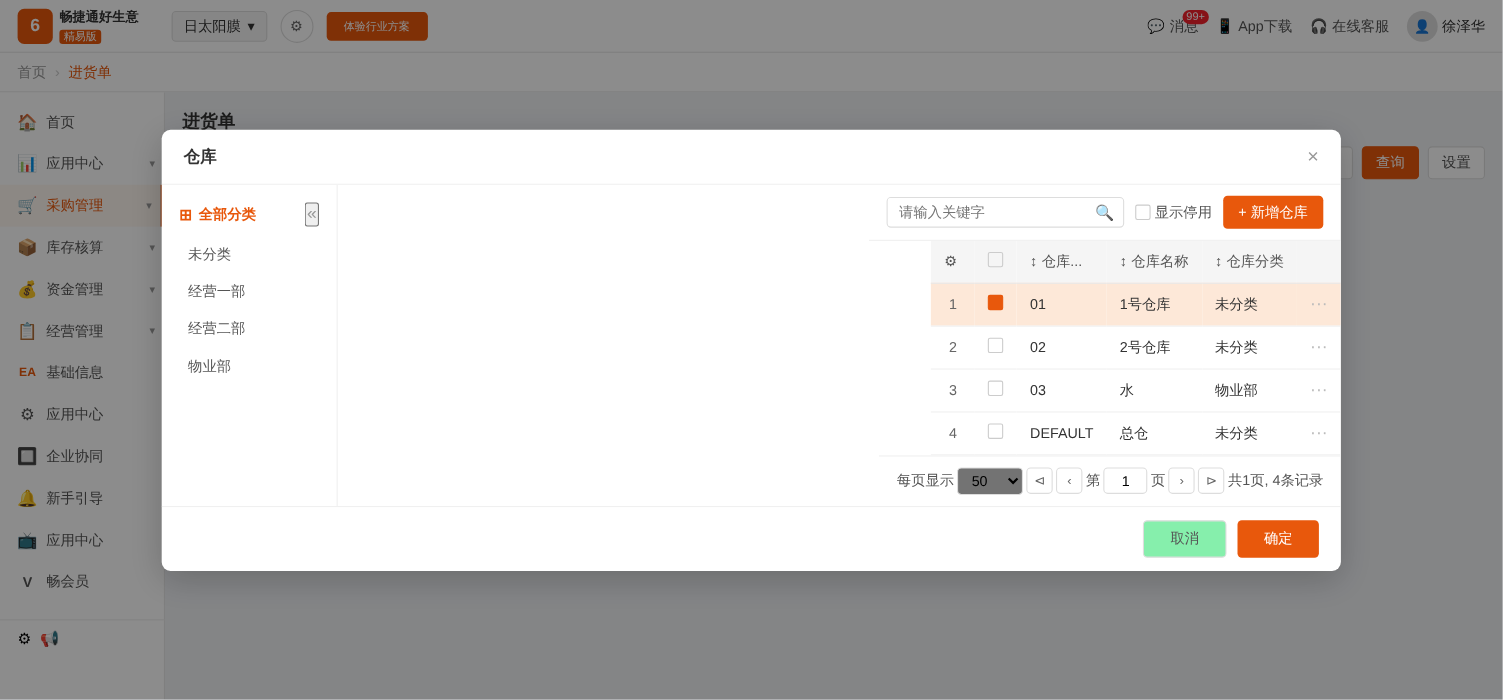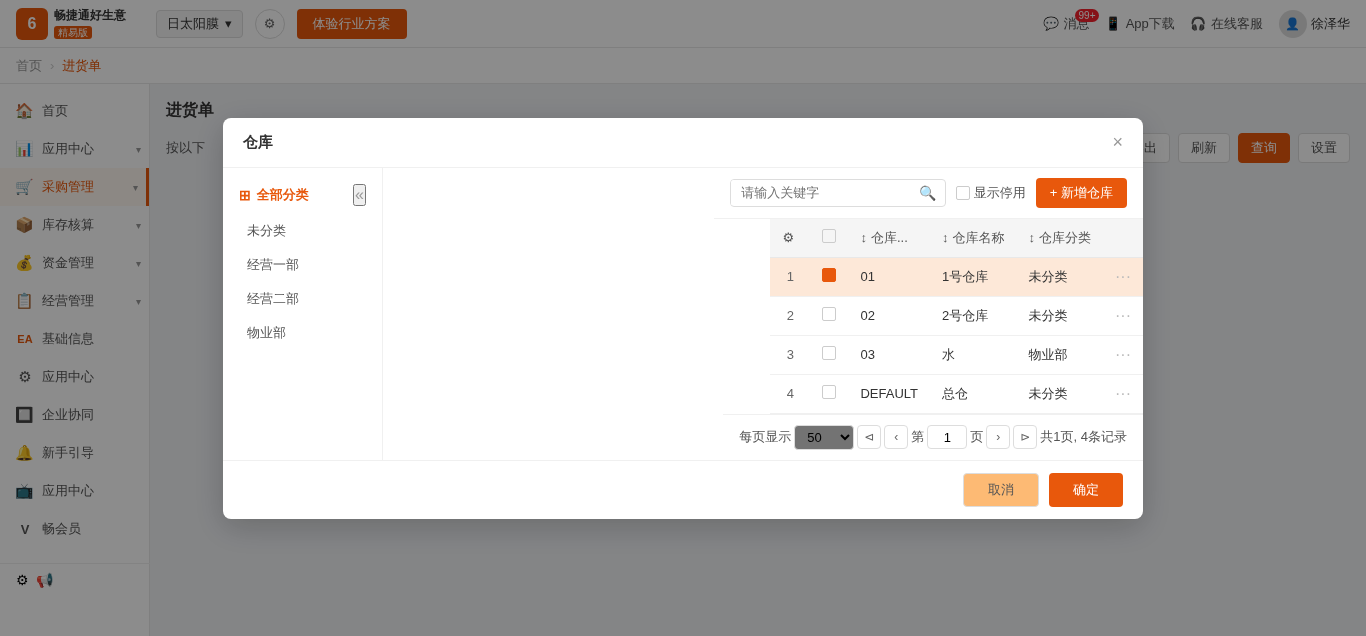--- a/index.html
+++ b/index.html
@@ -43,21 +43,21 @@
       padding: 4px 10px; cursor: pointer; font-size: 13px; color: #333;
     }
     .gear-btn {
       width: 30px; height: 30px; border-radius: 50%;
       border: 1px solid #ddd; background: #fff;
       display: flex; align-items: center; justify-content: center;
       cursor: pointer; color: #666;
     }
     .try-btn {
       background: #e8580c; color: #fff; border: none;
-      padding: 6px 16px; border-radius: 4px; cursor: pointer; font-size: 13px;
+      padding: 6px 16px; border-radius: 4px; cursor: pointer; font-size: 10px;
     }
     .topbar-right {
       display: flex; align-items: center; gap: 16px; color: #555; font-size: 13px;
     }
     .msg-icon { position: relative; cursor: pointer; display: flex; align-items: center; gap: 4px; }
     .badge { position: absolute; top: -6px; right: -10px; background: #f5222d; color: #fff; font-size: 10px; padding: 1px 4px; border-radius: 8px; }
     .user-name { color: #333; cursor: pointer; }
 
     
     .secondnav {
@@ -121,21 +121,21 @@
       position: fixed; top: 0; left: 0; right: 0; bottom: 0;
       background: rgba(0,0,0,0.45);
       z-index: 100;
       display: flex; align-items: center; justify-content: center;
     }
 
     
     .modal {
       background: #fff;
       border-radius: 8px;
-      width: 920px;
+      width: 1072px;
       max-height: 560px;
       display: flex;
       flex-direction: column;
       box-shadow: 0 8px 32px rgba(0,0,0,0.2);
       overflow: hidden;
     }
     .modal-header {
       display: flex; align-items: center; justify-content: space-between;
       padding: 14px 20px;
       border-bottom: 1px solid #f0f0f0;
@@ -229,21 +229,21 @@
     .page-total { margin-left: auto; color: #555; }
 
     
     .modal-footer {
       padding: 12px 20px;
       border-top: 1px solid #f0f0f0;
       display: flex; justify-content: flex-end; gap: 10px;
     }
     .cancel-btn {
       padding: 7px 24px; border: 1px solid #ddd; border-radius: 4px;
-      background: #fdba74; cursor: pointer; font-size: 13px; color: #555;
+      background: #86efac; cursor: pointer; font-size: 13px; color: #555;
     }
     .confirm-btn {
       padding: 7px 24px; border: none; border-radius: 4px;
       background: #e8580c; color: #fff; cursor: pointer; font-size: 13px;
     }
   </style>
 </head>
 <body>
 
 <div class="topbar">

